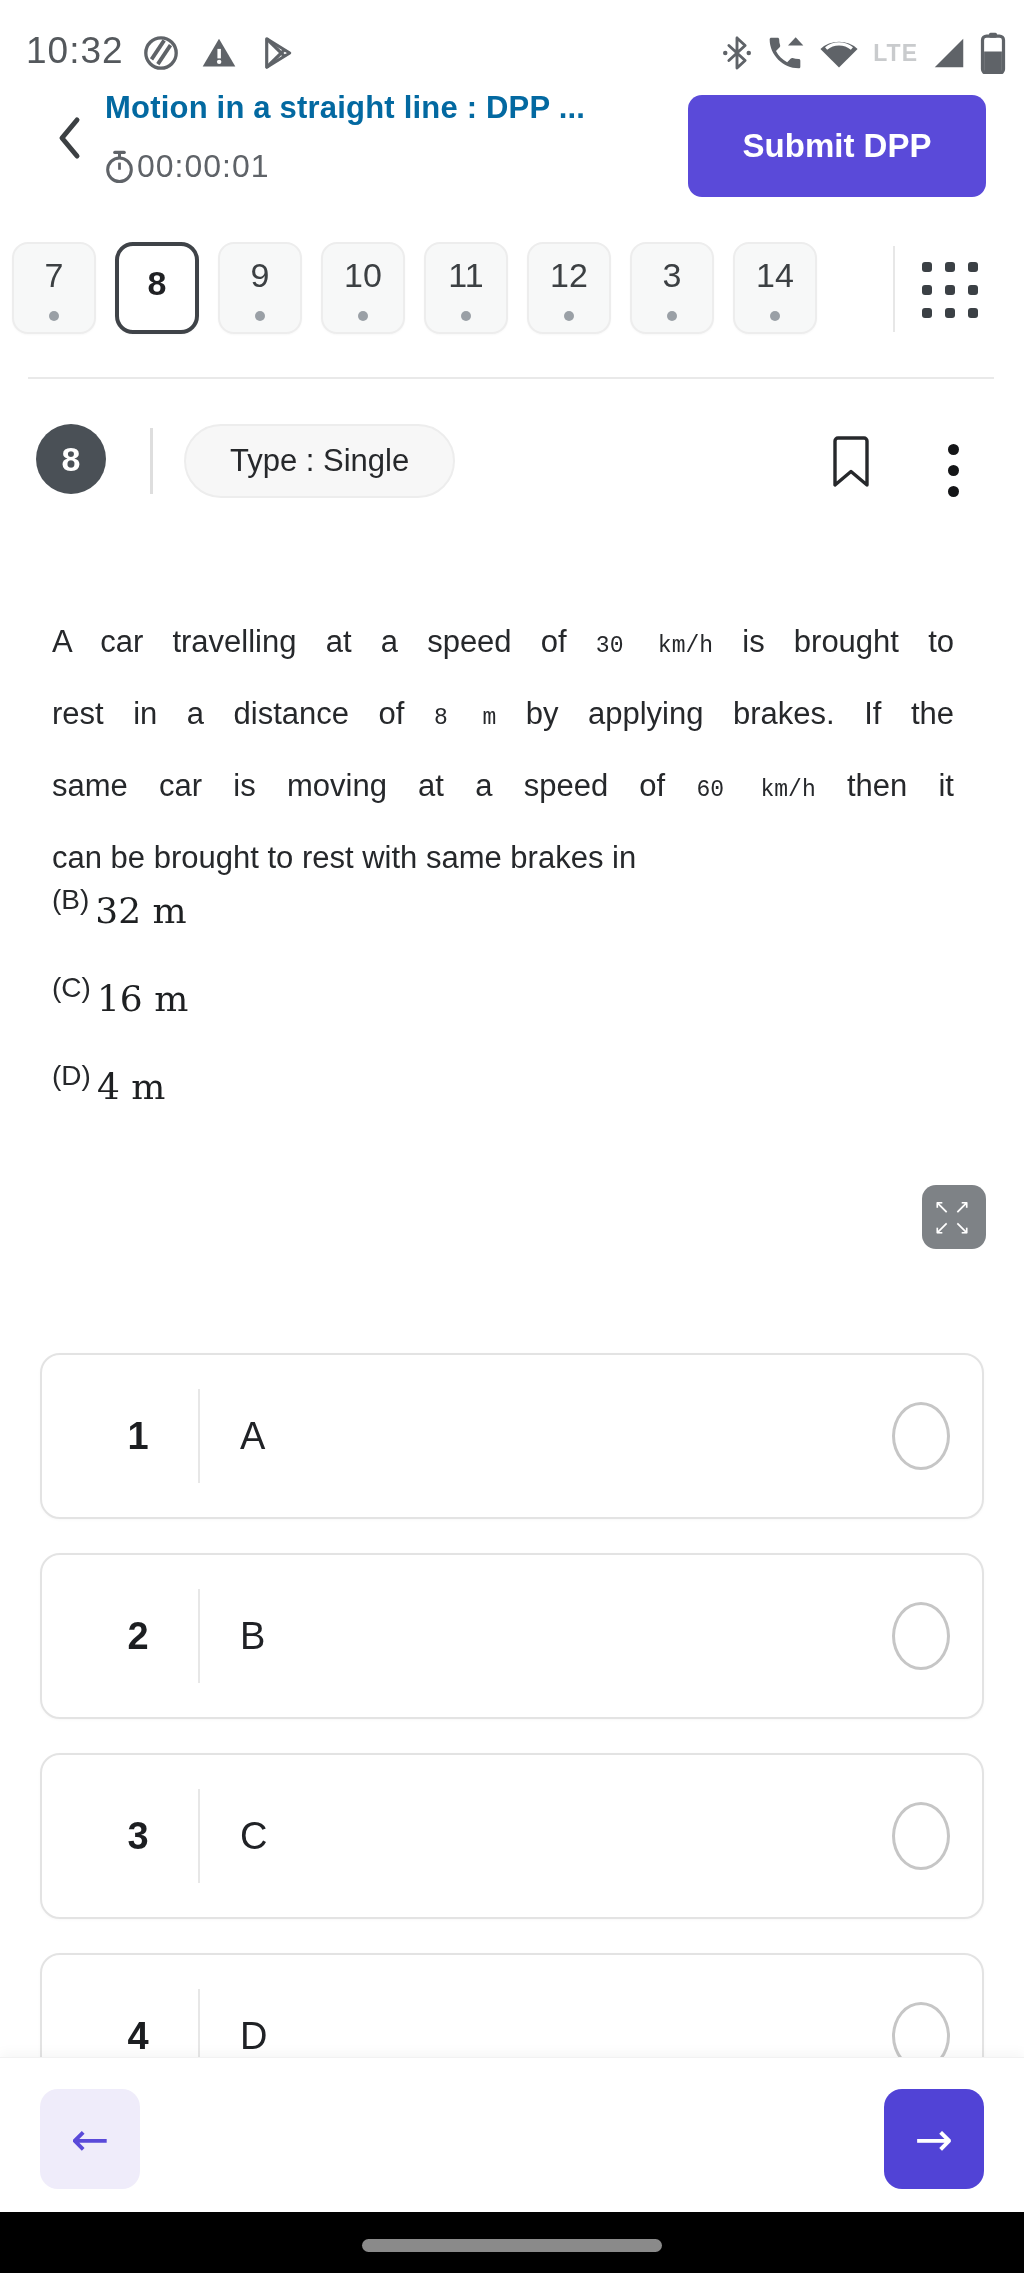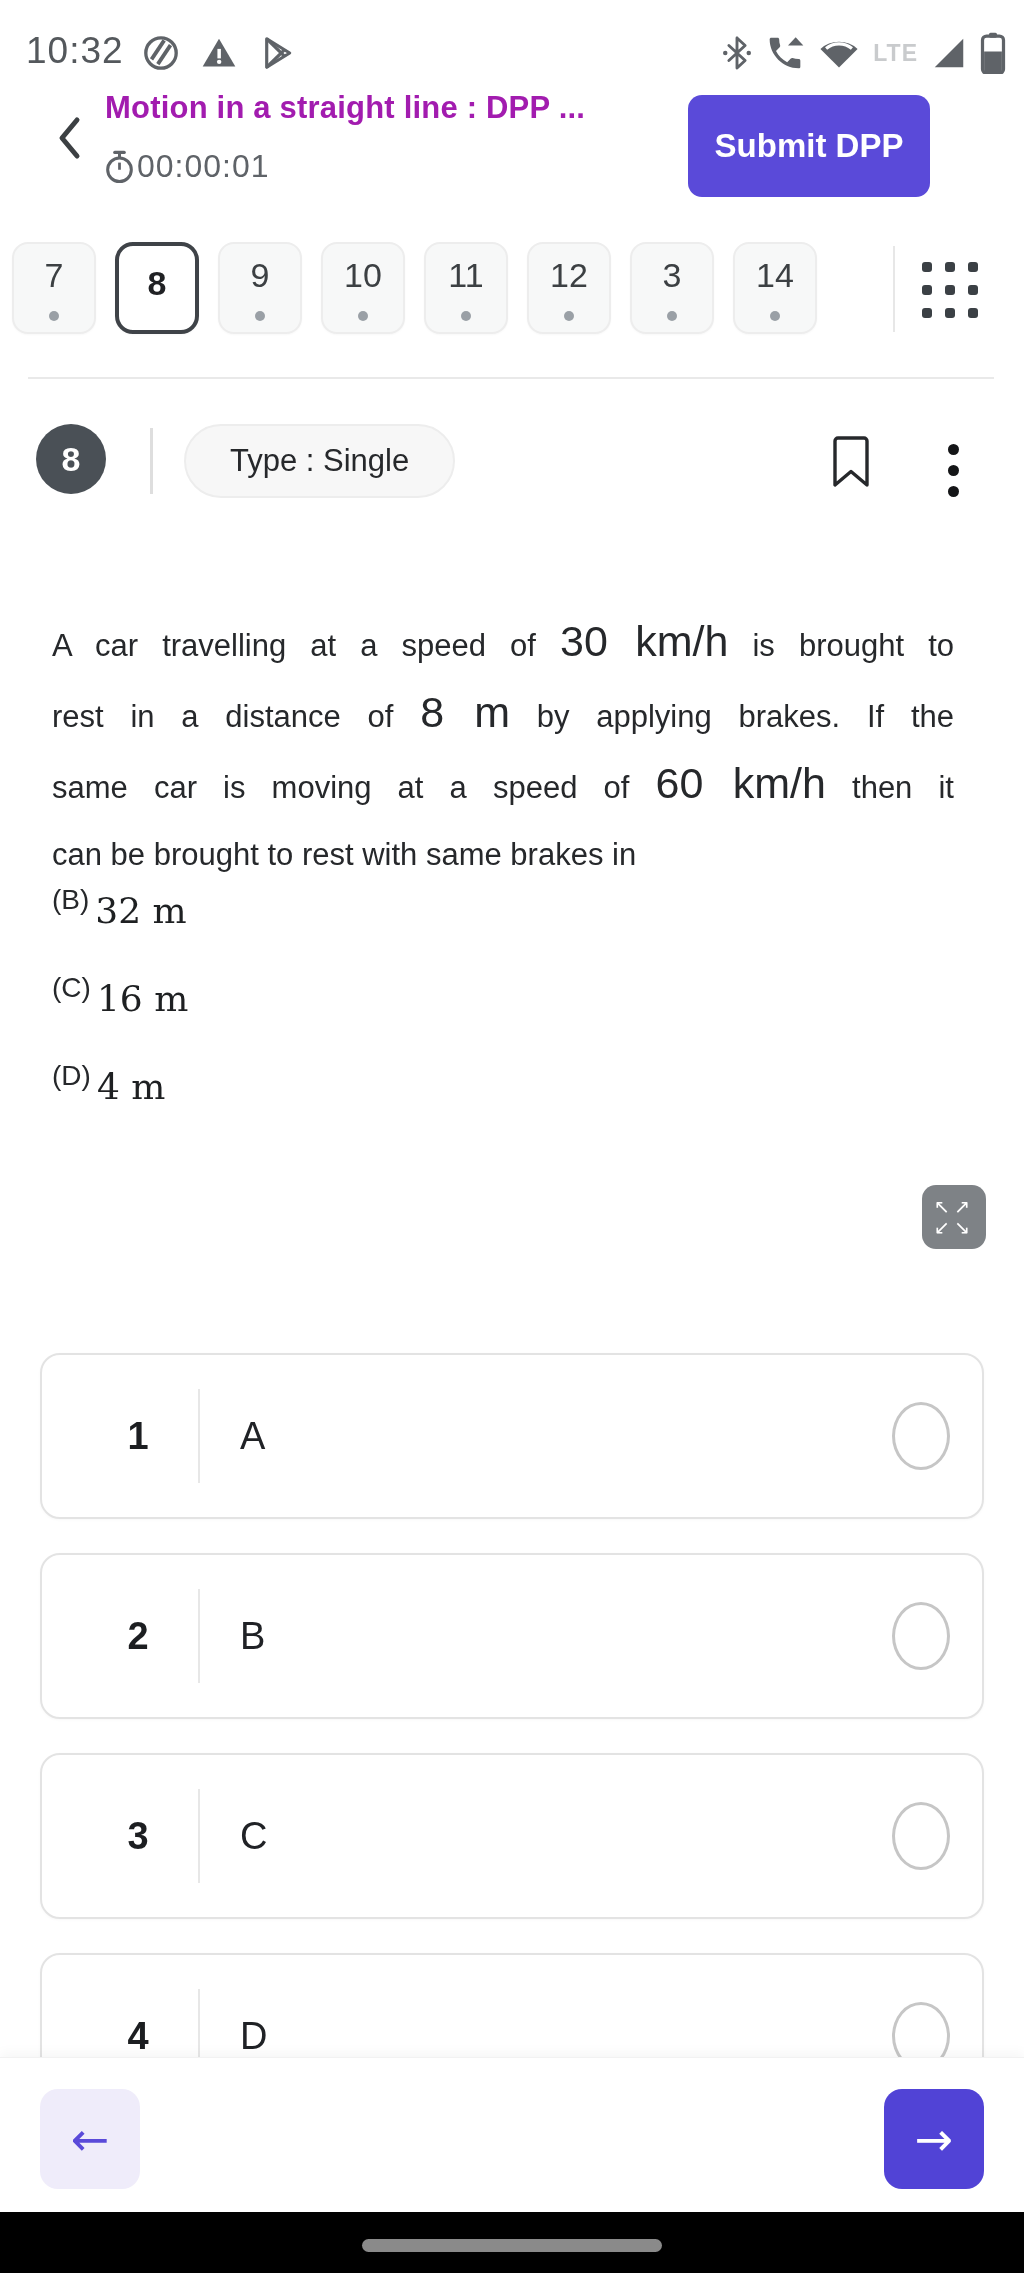--- a/index.html
+++ b/index.html
@@ -8,24 +8,24 @@
   .abs{position:absolute;}
 
   
   .sb-time{left:26px;top:30px;font-size:37px;color:#54585c;letter-spacing:1px;}
   .sb-left{left:142px;top:34px;display:flex;gap:20px;align-items:center;}
   .sb-right{right:18px;top:32px;display:flex;gap:13px;align-items:center;}
   .lte{font-size:23px;font-weight:bold;color:#c9cbcd;letter-spacing:1px;}
 
   
   .back{left:50px;top:112px;width:40px;height:52px;}
-  .title{left:105px;top:90px;font-size:31px;font-weight:bold;color:#a21caf;letter-spacing:.2px;}
+  .title{left:105px;top:90px;font-size:31px;font-weight:bold;color:#0369a1;letter-spacing:.2px;}
   .timer-row{left:103px;top:148px;display:flex;align-items:center;gap:1px;color:#5f6368;}
   .timer-txt{font-size:32px;letter-spacing:1px;}
-  .submit{left:688px;top:95px;width:242px;height:102px;border-radius:14px;border:none;
+  .submit{left:688px;top:95px;width:298px;height:102px;border-radius:14px;border:none;
           color:#fff;font-size:33px;font-weight:bold;font-family:"Liberation Sans",sans-serif;
           display:flex;align-items:center;justify-content:center;cursor:pointer;}
 
   
   .tabstrip{left:26px;top:242px;height:96px;display:flex;gap:19px;align-items:flex-start;}
   .tab{width:84px;height:92px;border-radius:16px;background:#f7f8f8;border:2px solid #ededed;
        position:relative;box-sizing:border-box;flex:0 0 auto;cursor:pointer;
        box-shadow:0 1px 2px rgba(0,0,0,.03);}
   .tab-num{width:100%;text-align:center;margin-top:12px;font-size:34px;color:#3c4043;}
   .tab-dot{position:absolute;left:50%;bottom:11px;margin-left:-5px;width:10px;height:10px;
@@ -47,21 +47,21 @@
              border:2px solid #ededed;padding:0 44px;display:flex;align-items:center;
              font-size:31px;font-weight:normal;color:#26282b;cursor:pointer;box-sizing:border-box;}
   .bookmark{left:830px;top:434px;cursor:pointer;}
   .kebab{left:944px;top:440px;display:flex;flex-direction:column;gap:10px;cursor:pointer;padding:4px;}
   .kebab i{width:11px;height:11px;border-radius:50%;background:#141517;}
 
   
   .qtext{left:52px;top:608px;width:902px;}
   .qline{font-size:31px;line-height:67px;color:#26282b;white-space:nowrap;}
   .qline.jl{text-align:justify;text-align-last:justify;white-space:normal;}
-  .math{font-family:Liberation Sans, sans-serif;font-size:43px;}
+  .math{font-family:Liberation Mono, monospace;font-size:23px;}
 
   
   .opts{left:52px;top:884px;}
   .opt{height:88px;}
   .opt-label{font-size:28px;color:#26282b;vertical-align:top;display:inline-block;}
   .opt-value{font-family:"DejaVu Serif",serif;font-size:36px;color:#1e2022;
              display:inline-block;margin-left:6px;position:relative;top:6px;}
   .expand{left:922px;top:1185px;width:64px;height:64px;border-radius:14px;border:none;
           display:flex;flex-direction:column;align-items:center;justify-content:center;
           cursor:pointer;}

